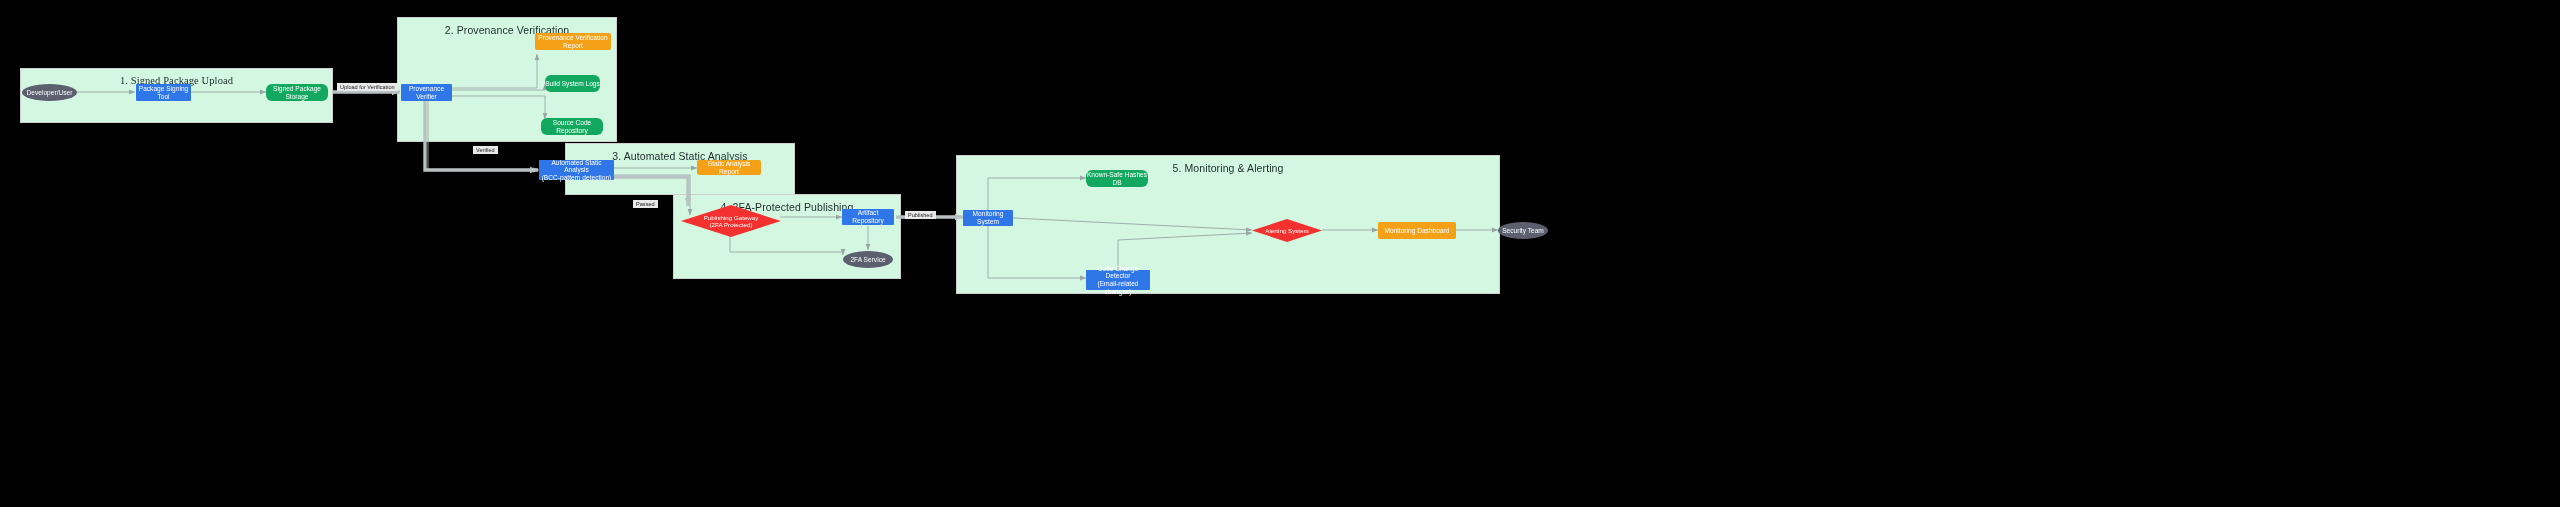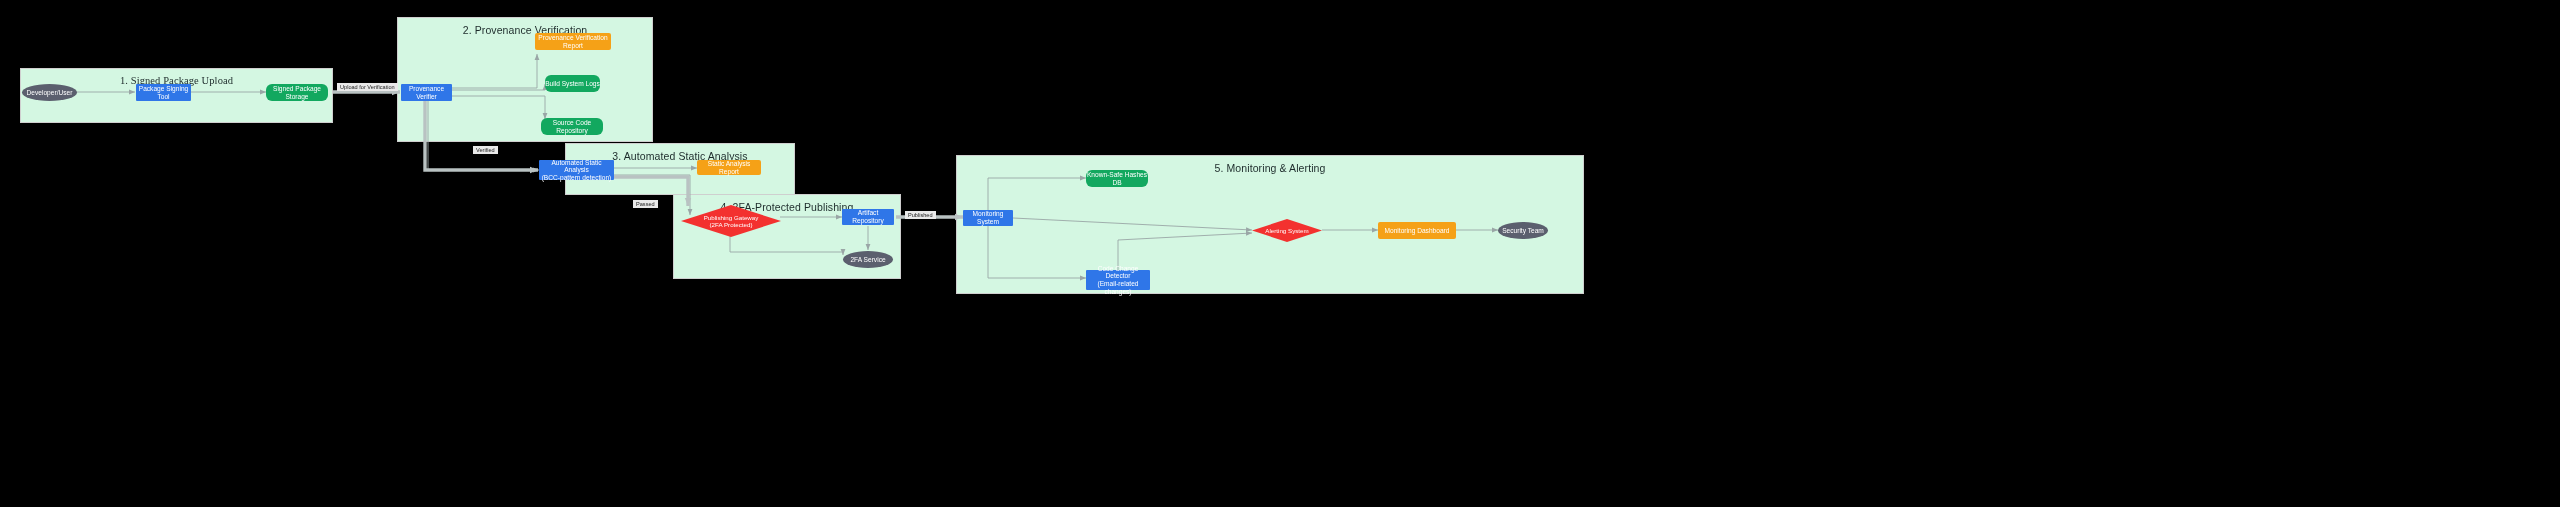--- a/index.html
+++ b/index.html
@@ -63,33 +63,33 @@
 </style>
 </head>
 <body>
 
 <div id="canvas">
 
   <div class="subgraph" style="left:20px;top:68px;width:313px;height:55px;font-family:Liberation Serif, serif;">
     <div class="subgraph-title">1. Signed Package Upload</div>
   </div>
 
-  <div class="subgraph" style="left:397px;top:17px;width:256px;height:125px;padding-left:44px;">
+  <div class="subgraph" style="left:397px;top:17px;width:220px;height:125px;padding-left:44px;">
     <div class="subgraph-title">2. Provenance Verification</div>
   </div>
 
   <div class="subgraph" style="left:565px;top:143px;width:230px;height:52px;">
     <div class="subgraph-title">3. Automated Static Analysis</div>
   </div>
 
   <div class="subgraph" style="left:673px;top:194px;width:228px;height:85px;">
     <div class="subgraph-title">4. 2FA-Protected Publishing</div>
   </div>
 
-  <div class="subgraph" style="left:956px;top:155px;width:628px;height:139px;">
+  <div class="subgraph" style="left:956px;top:155px;width:544px;height:139px;">
     <div class="subgraph-title">5. Monitoring &amp; Alerting</div>
   </div>
 
   <svg class="wires" viewBox="0 0 2560 507">
     <defs>
       <marker id="ah" markerWidth="7" markerHeight="7" refX="6" refY="3" orient="auto" markerUnits="userSpaceOnUse">
         <path d="M0,0.6 L6,3 L0,5.4 z" fill="#9aa6a6"></path>
       </marker>
       <marker id="ahw" markerWidth="9" markerHeight="9" refX="8" refY="4" orient="auto" markerUnits="userSpaceOnUse">
         <path d="M0,0.8 L8,4 L0,7.2 z" fill="#b9c2c2"></path>

